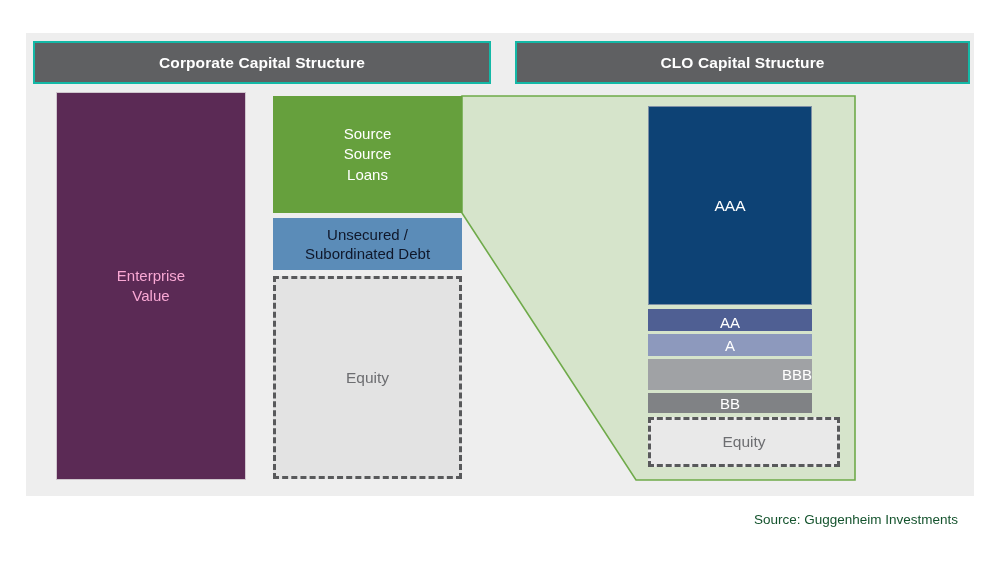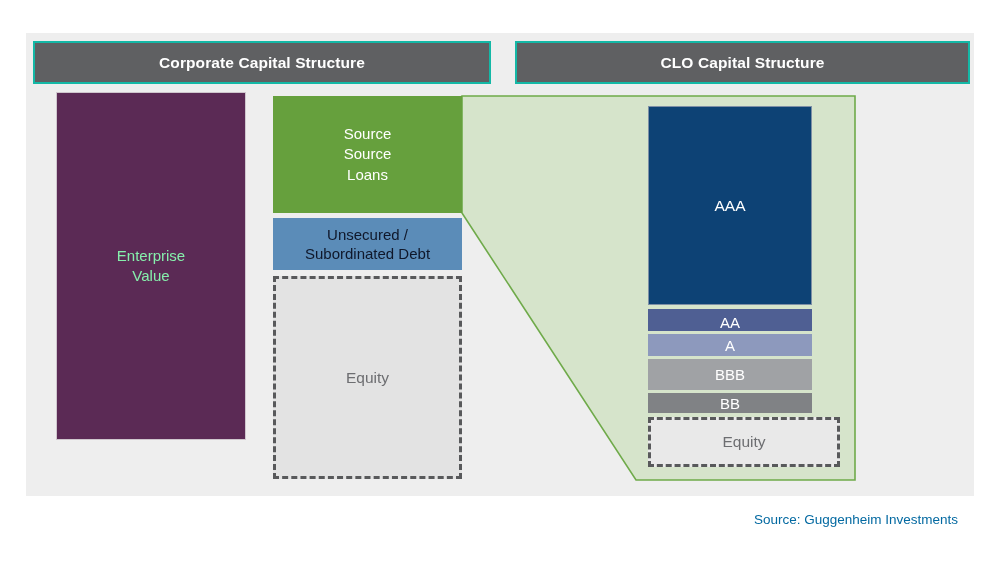--- a/index.html
+++ b/index.html
@@ -39,23 +39,23 @@
     letter-spacing: 0.1px;
     box-sizing: border-box;
     border: 2px solid #14b8a6;
   }
   #hdr-corp { left: 33px; top: 41px; width: 458px; height: 43px; }
   #hdr-clo  { left: 515px; top: 41px; width: 455px; height: 43px; }
 
   
   #ev-block {
     position: absolute;
-    left: 56px; top: 92px; width: 190px; height: 348px;
+    left: 56px; top: 92px; width: 190px; height: 388px;
     background: #5b2a55;
-    color: #86efac;
+    color: #f9a8d4;
     display: flex;
     align-items: center;
     justify-content: center;
     text-align: center;
     font-size: 15px;
     line-height: 1.35;
     box-sizing: border-box;
     border: 1px solid #cfc6cd;
   }
 
@@ -106,41 +106,41 @@
     left: 648px;
     width: 164px;
     display: flex; align-items: center; justify-content: center;
     text-align: center;
     color: #ffffff;
     box-sizing: border-box;
   }
   #tr-aaa { top: 106px; height: 199px; background: #0d4275; font-size: 15.5px; border: 1px solid #7e8fa6; }
   #tr-aa  { top: 309px; height: 22px; background: #4f5f93; font-size: 15px; align-items: flex-end; }
   #tr-a   { top: 334px; height: 22px; background: #8d99bd; font-size: 15px; }
-  #tr-bbb { top: 359px; height: 31px; background: #a0a2a5; font-size: 15px; }
+  #tr-bbb { top: 359px; height: 31px; background: #a0a2a5; font-size: 15px; justify-content: flex-end; }
   #tr-bb  { top: 393px; height: 20px; background: #808285; font-size: 15px; }
   #tr-equity {
     position: absolute;
     left: 648px; top: 417px; width: 192px; height: 50px;
     background: #e9e9e9;
     border: 3px dashed #58595b;
     color: #6d6e71;
     font-size: 15.5px;
     display: flex; align-items: center; justify-content: center;
     text-align: center;
     box-sizing: border-box;
   }
 
   #source-note {
     position: absolute;
     left: 0; top: 512px;
     width: 958px;
     text-align: right;
     font-size: 13.5px;
-    color: #0369a1;
+    color: #14532d;
   }
 </style>
 </head>
 <body>
 
 <div id="canvas">
 
   <div class="panel"></div>
 
   <div class="hdr" id="hdr-corp">Corporate Capital Structure</div>

